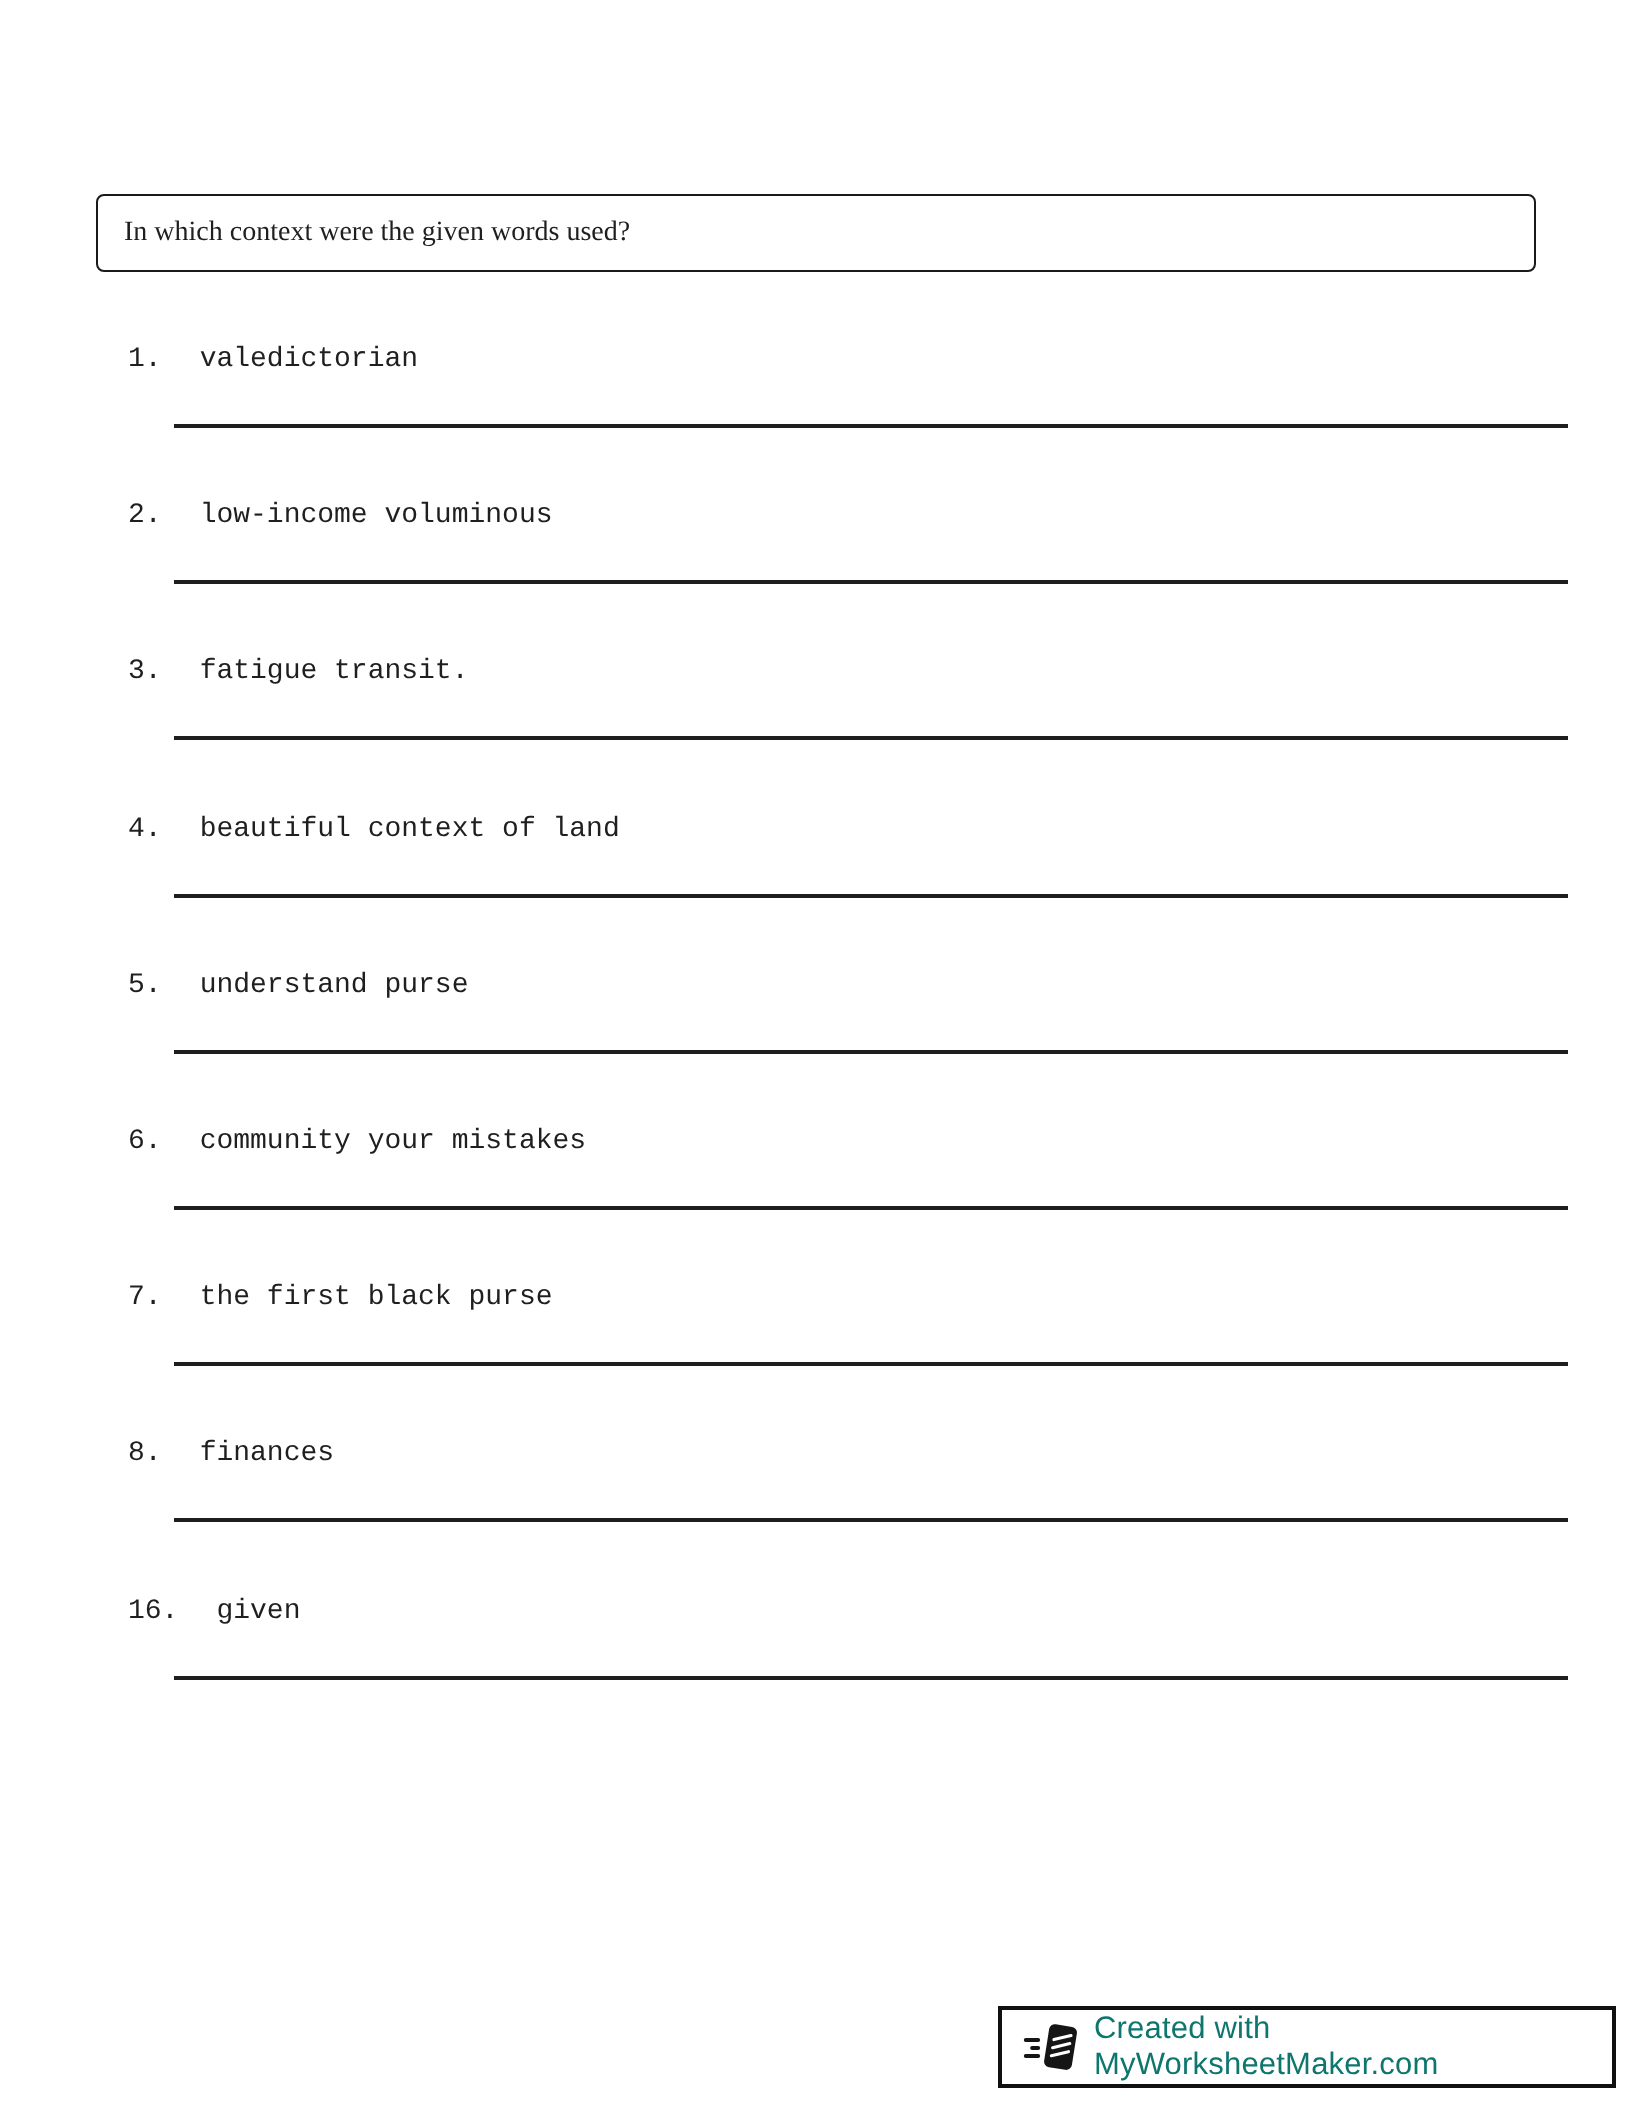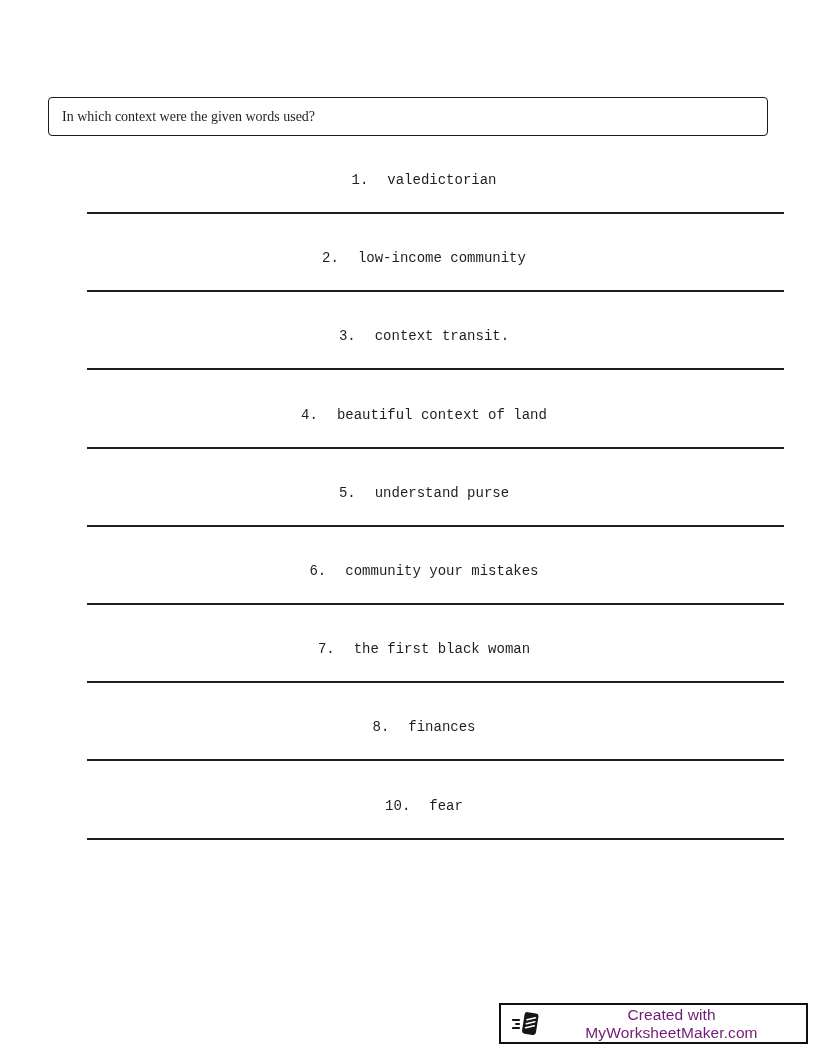--- a/index.html
+++ b/index.html
@@ -6,21 +6,20 @@
   html, body { background: #ffffff; }
   .page {
     position: relative;
     width: 816px;
     height: 1056px;
     background: #ffffff;
     font-family: "Liberation Serif", "DejaVu Serif", serif;
     color: #1f1f1f;
     overflow: hidden;
     margin: 0 auto;
-    text-align: center;
   }
   .prompt-box {
     position: absolute;
     left: 48px;
     top: 97px;
     width: 720px;
     height: 39px;
     border: 1.5px solid #1a1a1a;
     border-radius: 4px;
     background: #ffffff;
@@ -68,21 +67,21 @@
     width: 309px;
     height: 41px;
     border: 2px solid #101010;
     background: #ffffff;
     display: flex;
     align-items: center;
     padding: 0 10px;
     font-family: "Liberation Sans", "DejaVu Sans", sans-serif;
     font-size: 15.5px;
     letter-spacing: 0.1px;
-    color: #701a75;
+    color: #0f766e;
   }
   .logo-icon {
     width: 29px;
     height: 29px;
     margin-right: 7px;
     flex: none;
     display: block;
   }
 </style>
 </head>
@@ -98,28 +97,28 @@
 
     <div class="item">
       <div class="item-row">
         <span class="num">1.</span><span class="phrase">valedictorian</span>
       </div>
       <div class="answer-line"></div>
     </div>
 
     <div class="item">
       <div class="item-row">
-        <span class="num">2.</span><span class="phrase">low-income community</span>
+        <span class="num">2.</span><span class="phrase">low-income voluminous</span>
       </div>
       <div class="answer-line"></div>
     </div>
 
     <div class="item">
       <div class="item-row">
-        <span class="num">3.</span><span class="phrase">context transit.</span>
+        <span class="num">3.</span><span class="phrase">fatigue transit.</span>
       </div>
       <div class="answer-line"></div>
     </div>
 
     <div class="item">
       <div class="item-row">
         <span class="num">4.</span><span class="phrase">beautiful context of land</span>
       </div>
       <div class="answer-line"></div>
     </div>
@@ -133,36 +132,36 @@
 
     <div class="item">
       <div class="item-row">
         <span class="num">6.</span><span class="phrase">community your mistakes</span>
       </div>
       <div class="answer-line"></div>
     </div>
 
     <div class="item">
       <div class="item-row">
-        <span class="num">7.</span><span class="phrase">the first black woman</span>
+        <span class="num">7.</span><span class="phrase">the first black purse</span>
       </div>
       <div class="answer-line"></div>
     </div>
 
     <div class="item">
       <div class="item-row">
         <span class="num">8.</span><span class="phrase">finances</span>
       </div>
       <div class="answer-line"></div>
     </div>
 
 
     <div class="item">
       <div class="item-row">
-        <span class="num">10.</span><span class="phrase">fear</span>
+        <span class="num">16.</span><span class="phrase">given</span>
       </div>
       <div class="answer-line"></div>
     </div>
 
   </div>
 
   <div class="footer-badge">
     <svg class="logo-icon" viewBox="0 0 32 32" aria-hidden="true">
       <g fill="#151515">
         <rect x="1" y="11" width="9" height="2.2" rx="1.1"></rect>

